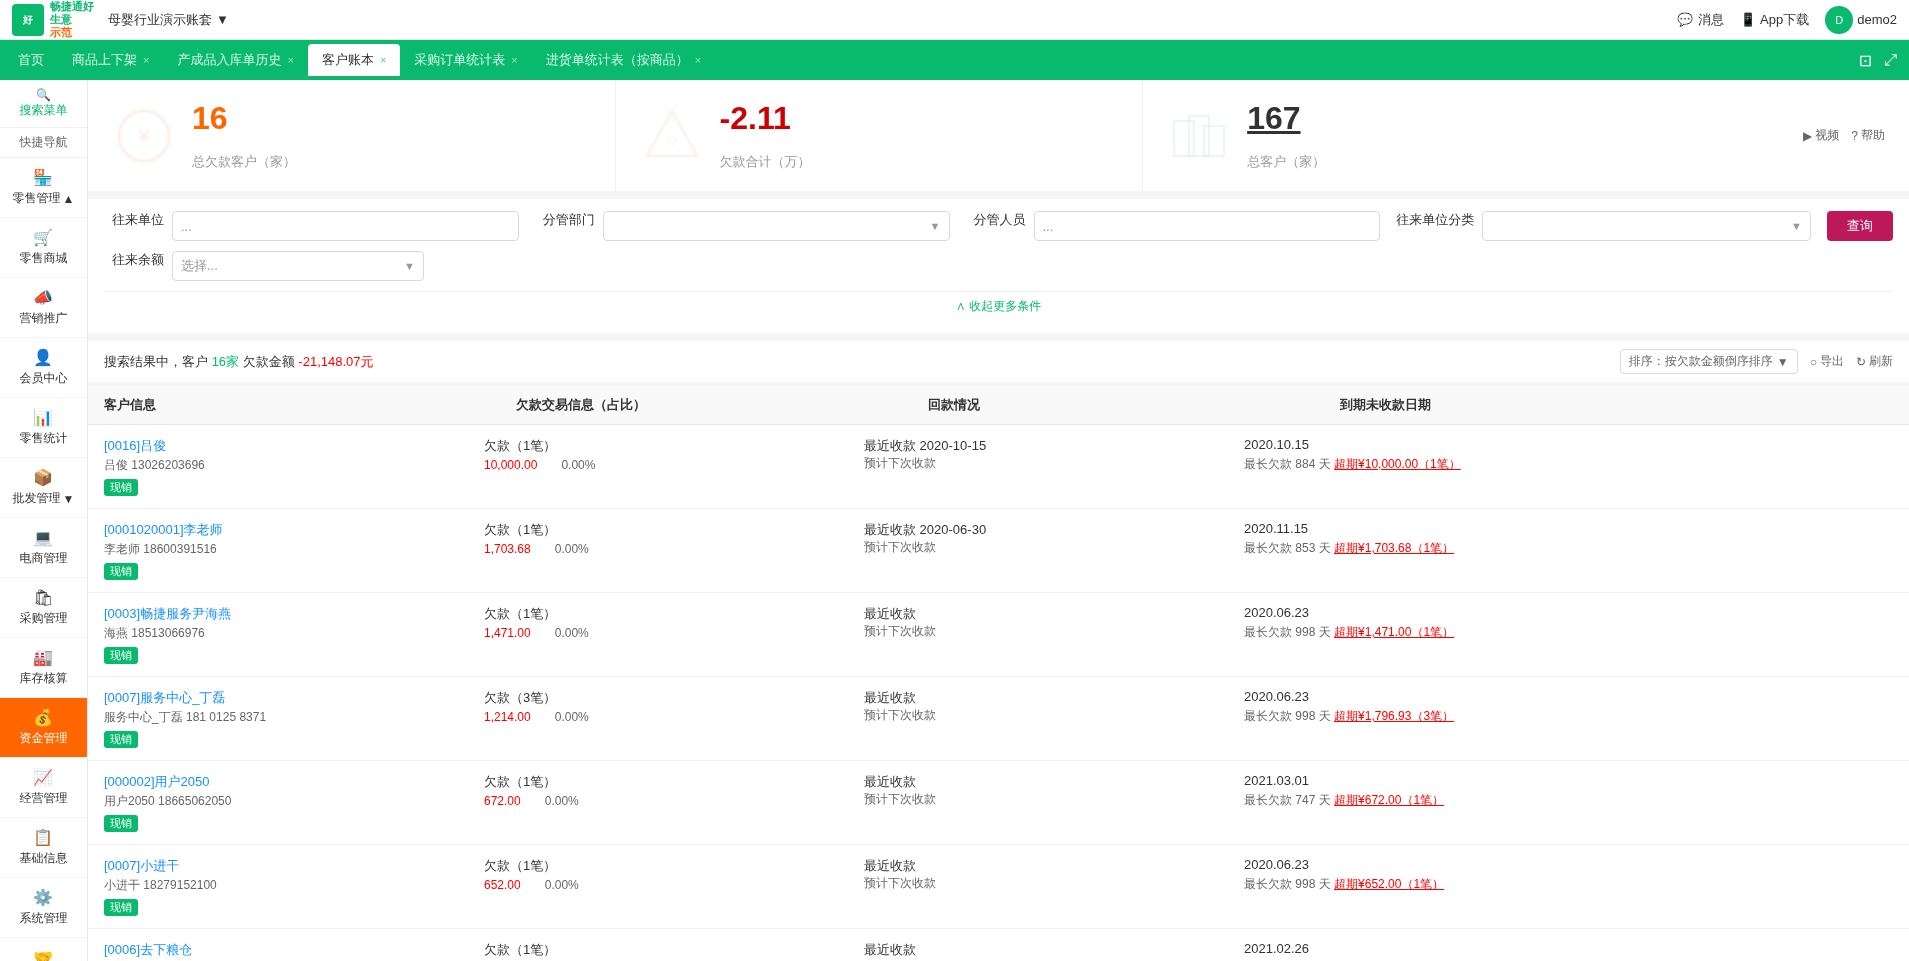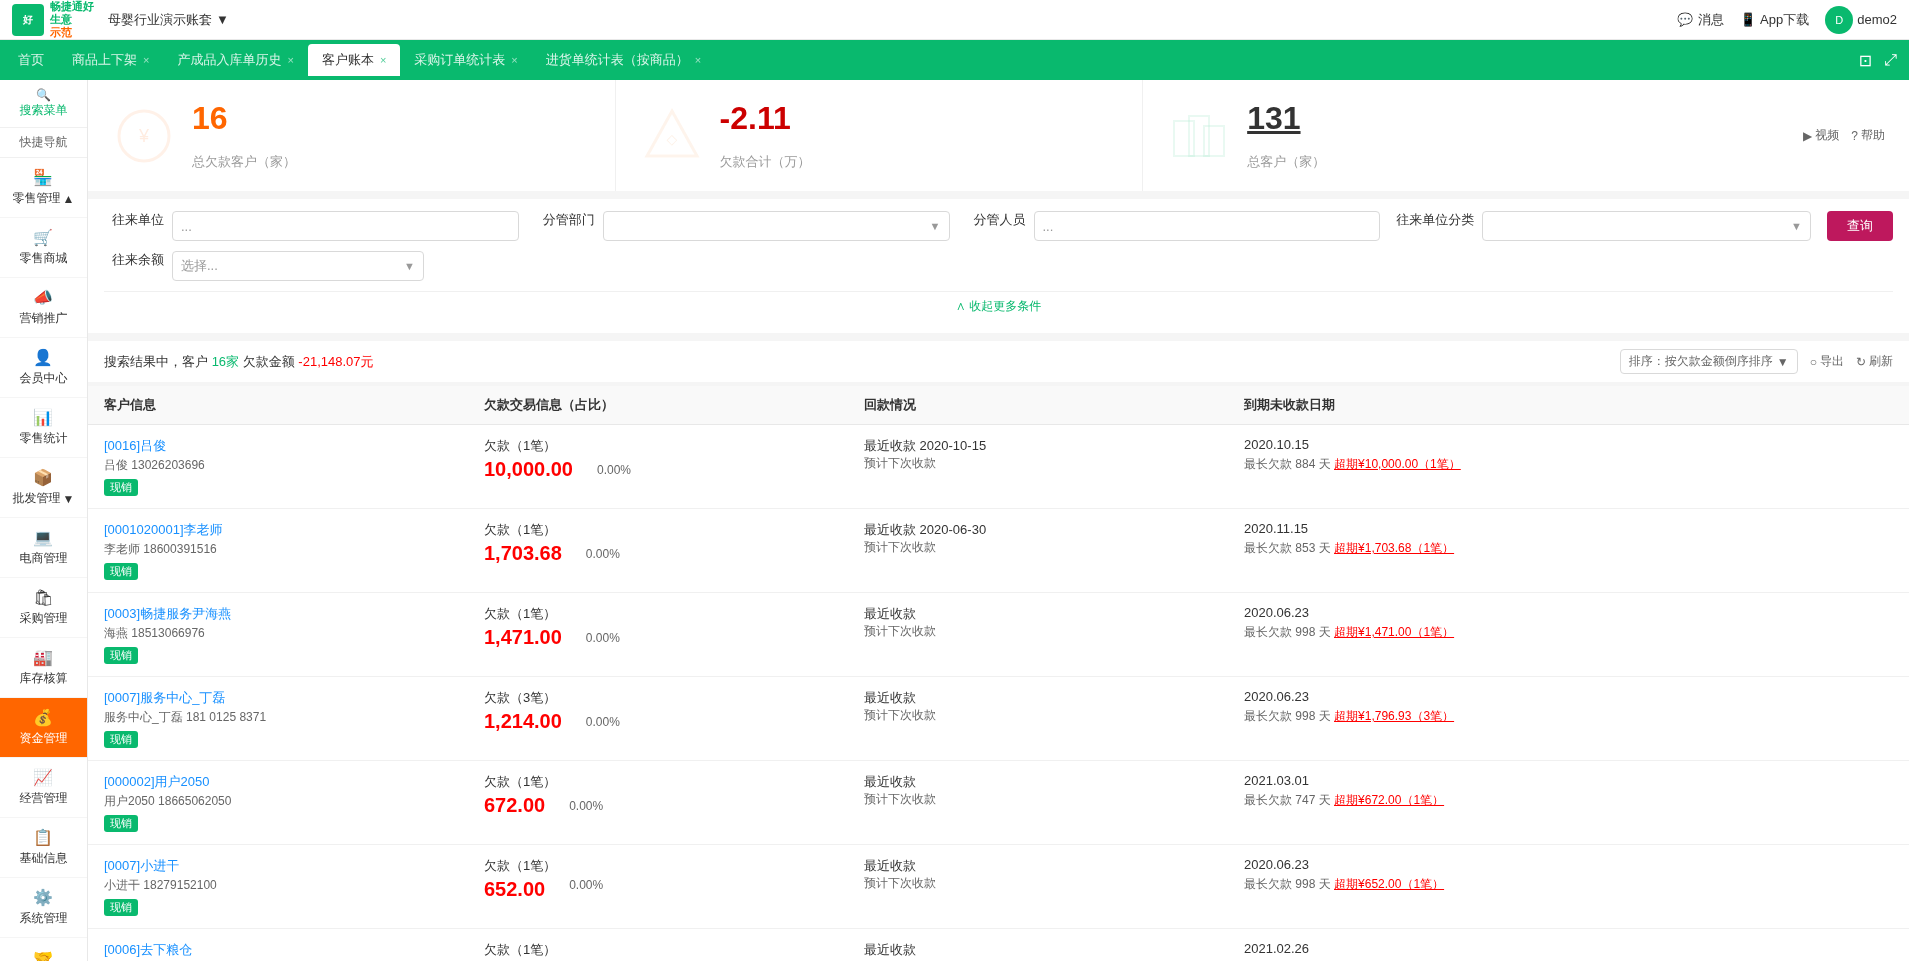--- a/index.html
+++ b/index.html
@@ -69,26 +69,26 @@
     .results-bar { display: flex; align-items: center; justify-content: space-between; background: #fff; padding: 8px 16px; margin-bottom: 4px; font-size: 13px; }
     .results-info { color: #333; }
     .results-info span.highlight { color: #09b96e; }
     .results-info span.red { color: #f00; }
     .results-actions { display: flex; align-items: center; gap: 12px; color: #666; font-size: 12px; }
     .results-action { display: flex; align-items: center; gap: 3px; cursor: pointer; }
     .sort-select { display: flex; align-items: center; gap: 4px; border: 1px solid #d9d9d9; border-radius: 4px; padding: 3px 8px; cursor: pointer; }
 
     
     .table-container { background: #fff; }
-    .table-header { display: grid; grid-template-columns: 380px 380px 380px 1fr; padding: 10px 16px; background: #f9f9f9; border-bottom: 1px solid #e8e8e8; font-weight: bold; color: #333; font-size: 13px; }
+    .table-header { display: grid; grid-template-columns: 380px 380px 380px 1fr; padding: 10px 16px; background: #f9f9f9; border-bottom: 1px solid #e8e8e8; font-weight: bold; color: #333; font-size: 13px; gap: 32px; }
     .table-row { display: grid; grid-template-columns: 380px 380px 380px 1fr; padding: 10px 16px; border-bottom: 1px solid #f0f0f0; align-items: start; }
     .customer-name { color: #1890ff; font-size: 13px; cursor: pointer; text-decoration: none; }
     .customer-phone { color: #666; font-size: 12px; margin: 2px 0; }
     .badge { display: inline-block; background: #09b96e; color: #fff; font-size: 11px; padding: 1px 6px; border-radius: 3px; margin-top: 3px; }
-    .debt-amount { color: #f00; font-size: 20px; font-weight: 700; }
+    .debt-amount { color: #f00; font-size: 12px; font-weight: 400; }
     .debt-count { color: #333; font-size: 13px; margin-bottom: 3px; }
     .debt-pct { color: #666; font-size: 12px; }
     .col-cell { padding: 2px 0; }
     .collection-info { color: #333; font-size: 13px; }
     .collection-date { color: #666; font-size: 12px; }
     .overdue-text { color: #f00; font-size: 12px; cursor: pointer; }
     .overdue-date { color: #333; font-size: 13px; margin-bottom: 4px; }
     .overdue-days { color: #666; font-size: 12px; margin-bottom: 2px; }
 
     
@@ -266,21 +266,21 @@
         </div>
         <div class="stat-card" style="flex:1.5;">
           <div class="stat-icon">
             <svg width="60" height="60" viewBox="0 0 60 60">
               <rect x="5" y="15" width="20" height="35" fill="none" stroke="#09b96e" stroke-width="2" opacity="0.3"></rect>
               <rect x="20" y="10" width="20" height="40" fill="none" stroke="#09b96e" stroke-width="2" opacity="0.3"></rect>
               <rect x="35" y="20" width="20" height="30" fill="none" stroke="#09b96e" stroke-width="2" opacity="0.3"></rect>
             </svg>
           </div>
           <div class="stat-info">
-            <div class="stat-value black">131</div>
+            <div class="stat-value black">167</div>
             <div class="stat-label">总客户（家）</div>
           </div>
           <div class="stat-card-actions">
             <div class="stat-card-action">
               <span>▶</span>
               <span>视频</span>
             </div>
             <div class="stat-card-action">
               <span>?</span>
               <span>帮助</span>

